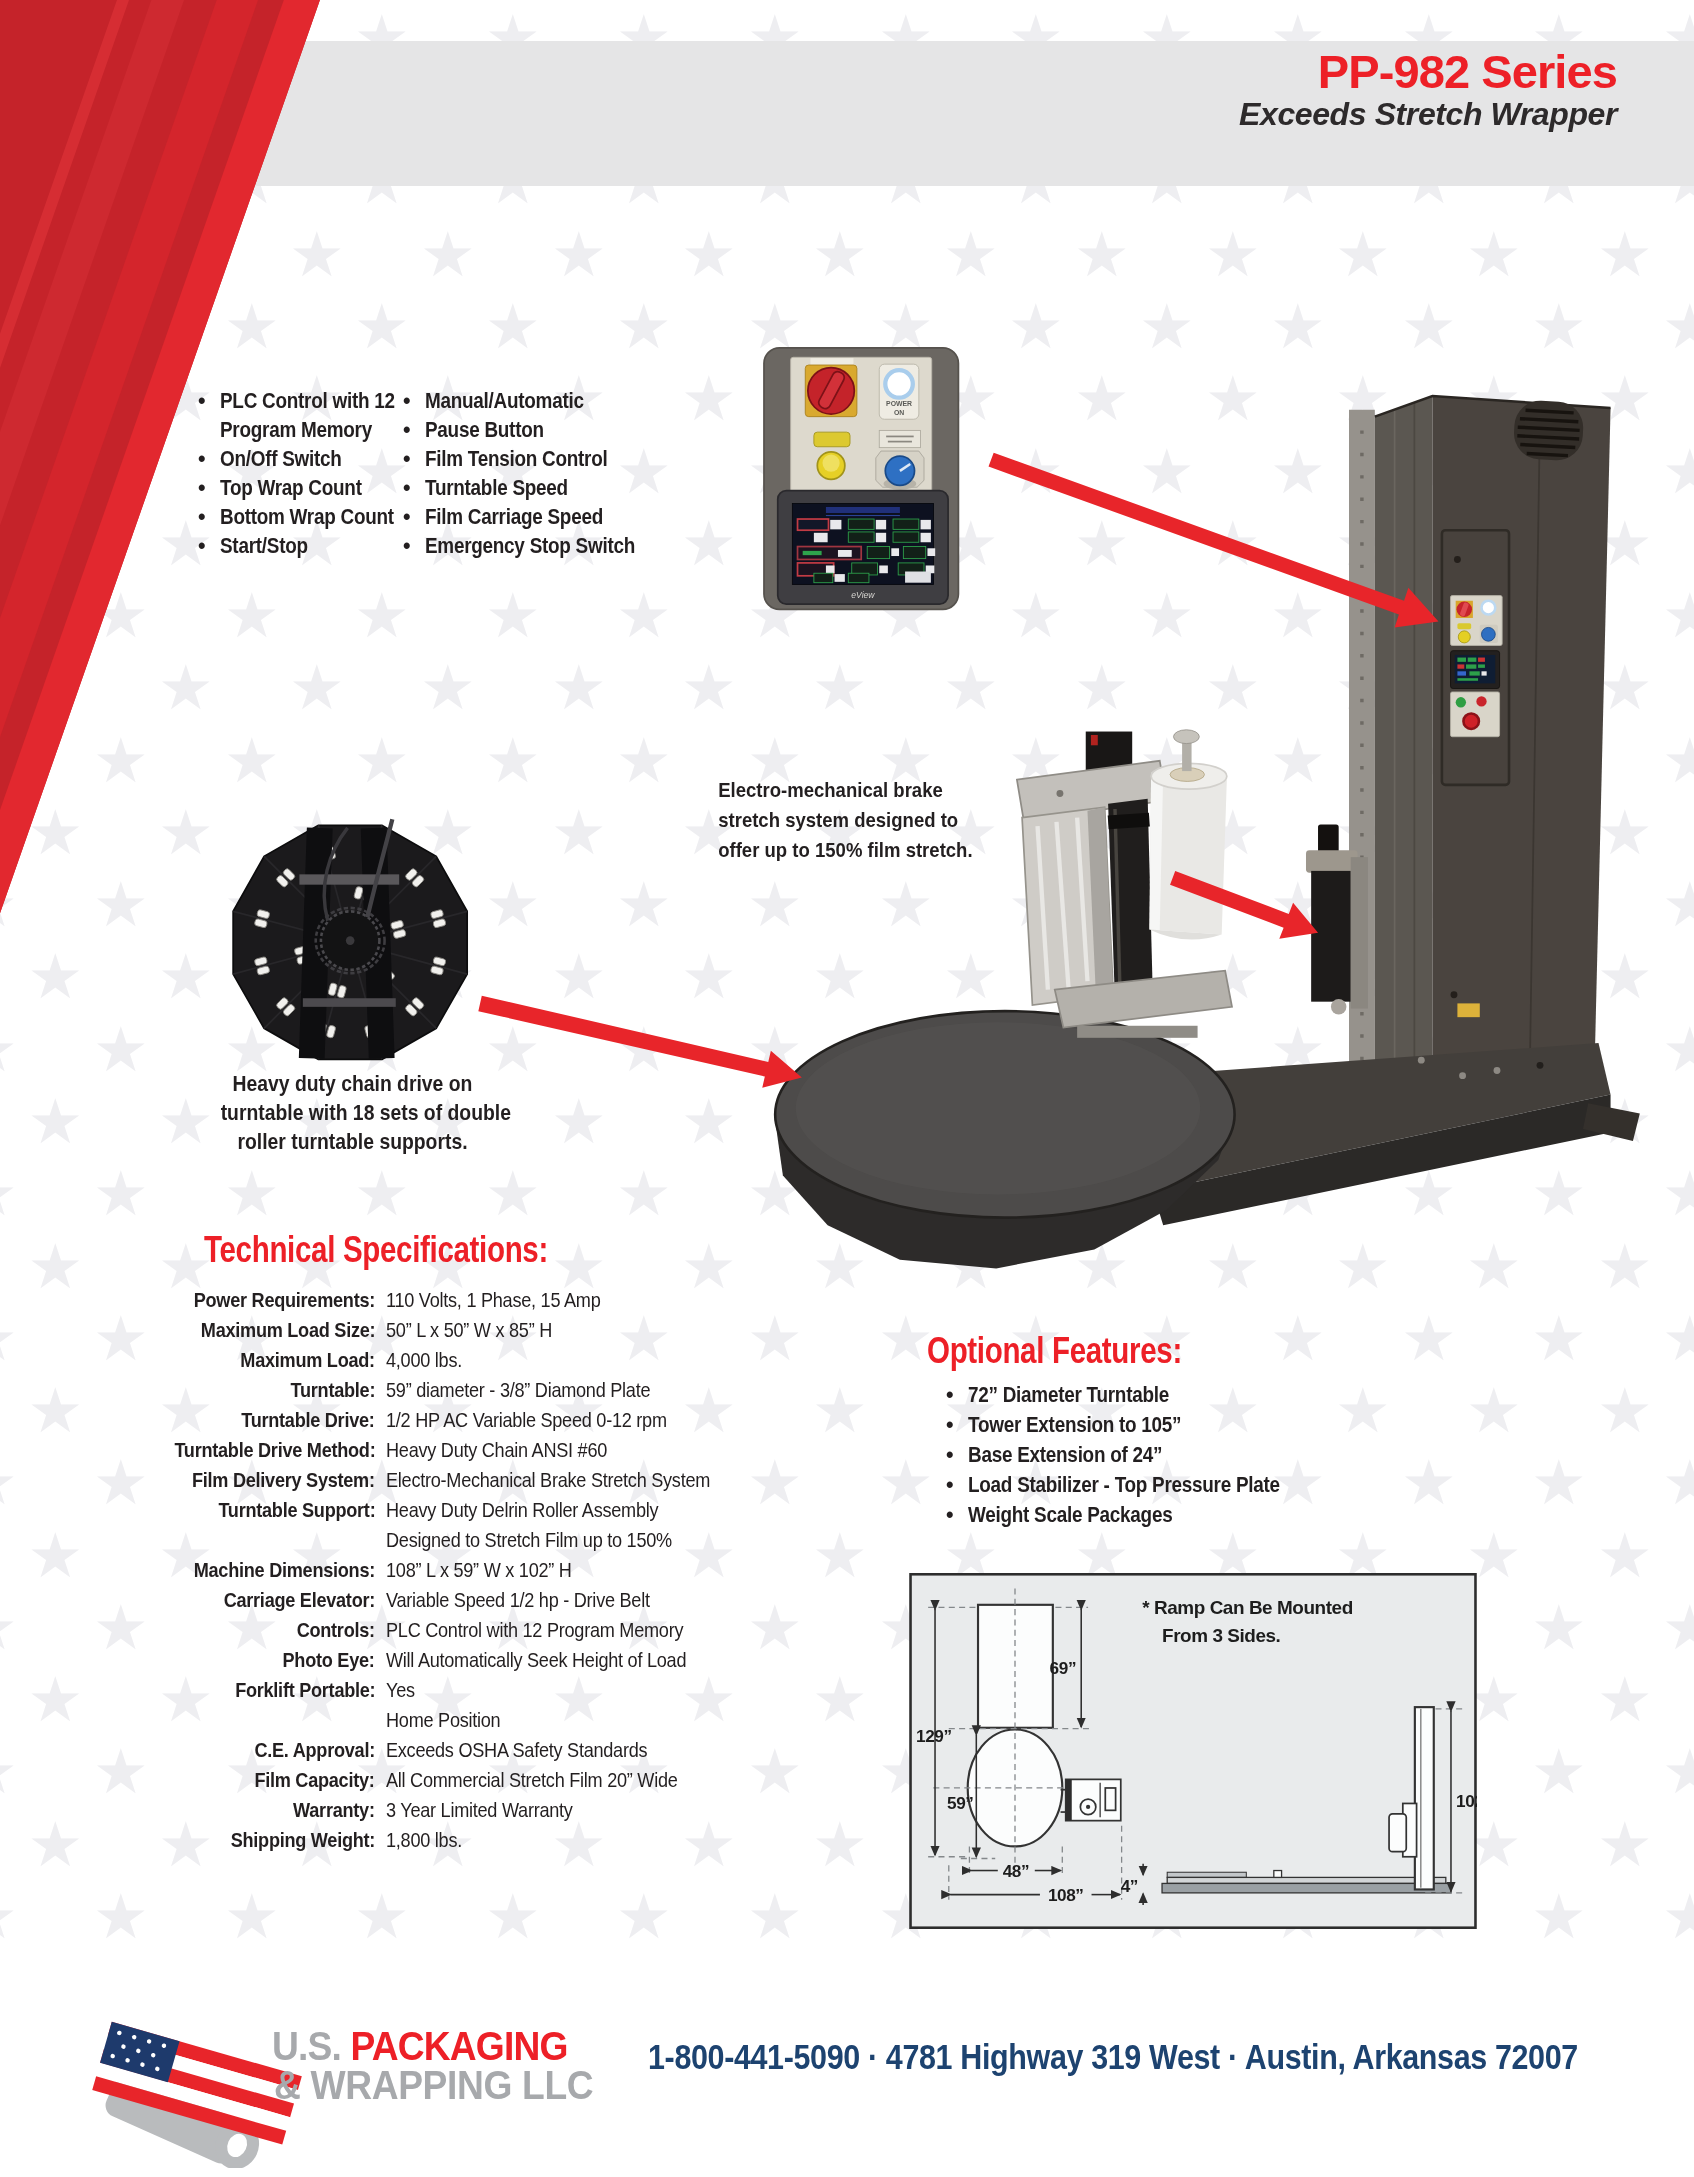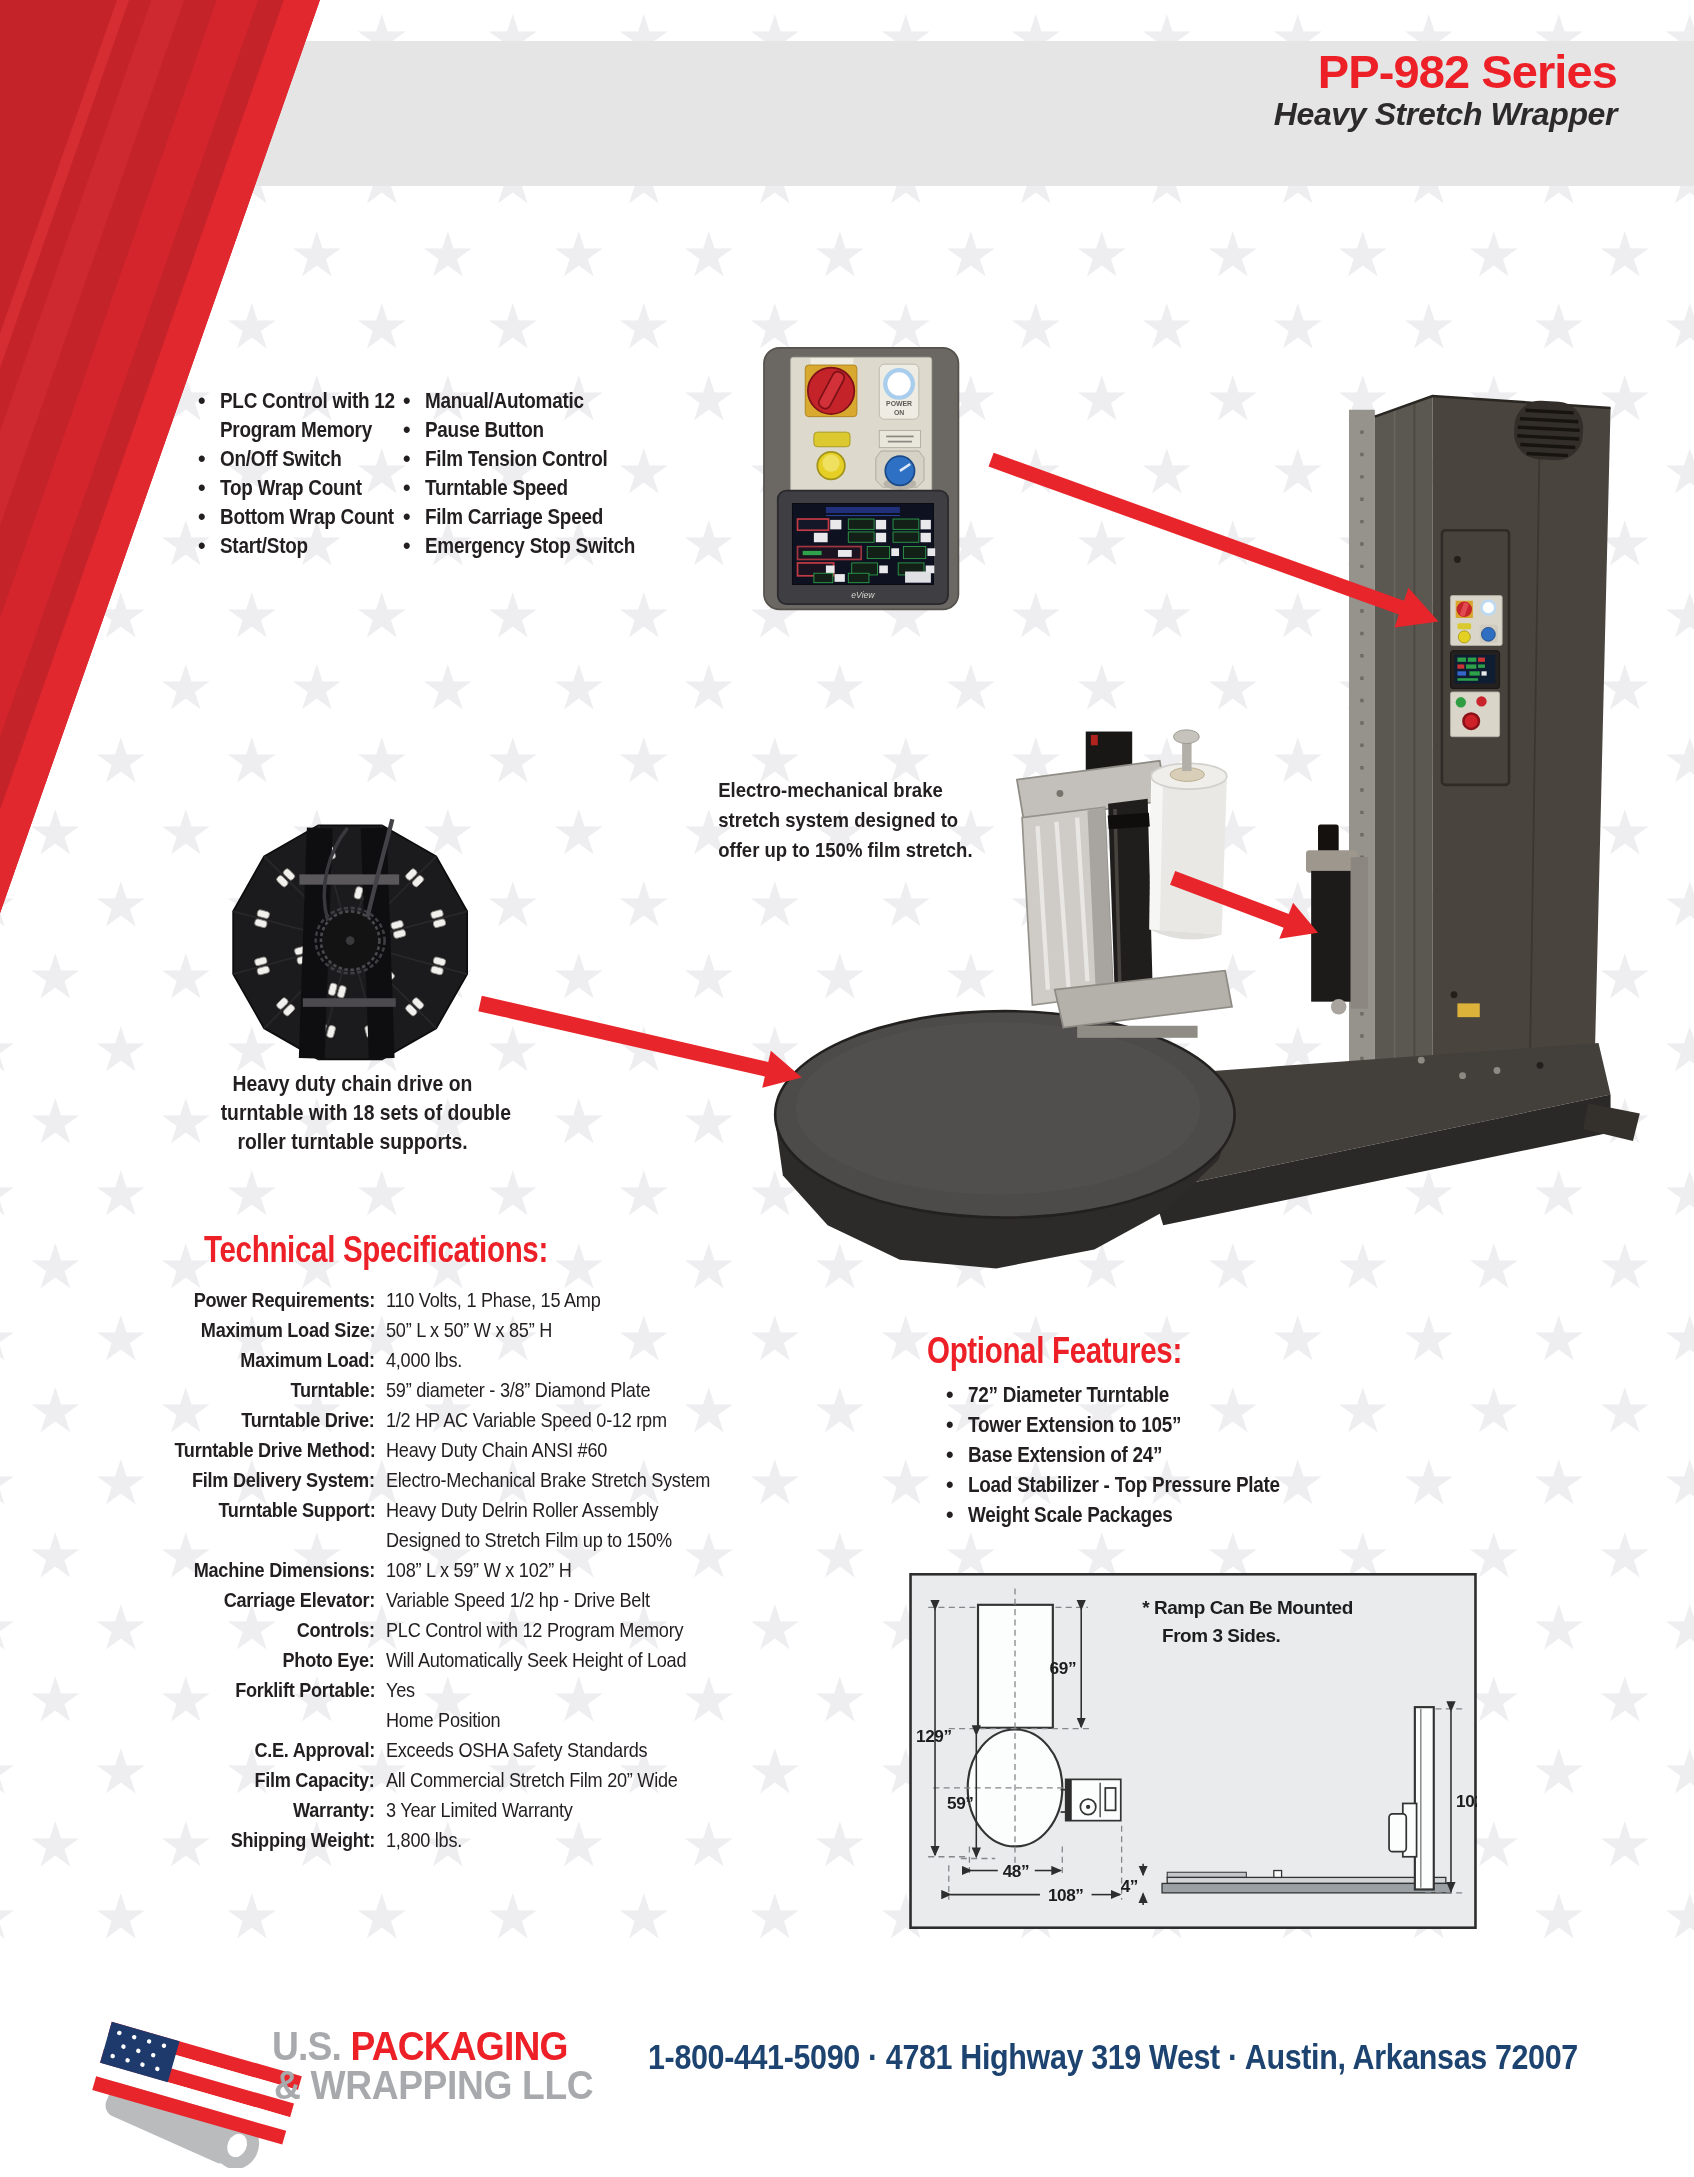--- a/index.html
+++ b/index.html
@@ -428,21 +428,21 @@
       <span style="left: 1139px; top: 1886px;">★</span>
       <span style="left: 1270px; top: 1886px;">★</span>
       <span style="left: 1401px; top: 1886px;">★</span>
       <span style="left: 1531px; top: 1886px;">★</span>
       <span style="left: 1662px; top: 1886px;">★</span>
     </div>
 
   <div id="band">
     <div id="header-text">
       <div class="series">PP-982 Series</div>
-      <div class="subtitle">Heavy Stretch Wrapper</div>
+      <div class="subtitle">Exceeds Stretch Wrapper</div>
     </div>
   </div>
 
   <svg id="wedge" width="344" height="946" viewBox="0 0 400 1100">
     <polygon points="0,0 372,0 0,1062" fill="#c5232a"></polygon>
     <polygon points="372,0 330,0 0,942 0,1062" fill="#e2282f"></polygon>
     <polygon points="300,0 252,0 0,719 0,857" fill="#d4252c"></polygon>
     <polygon points="214,0 176,0 0,502 0,611" fill="#cf2a31" opacity="0.85"></polygon>
     <polygon points="150,0 136,0 0,388 0,428" fill="#dd3238" opacity="0.7"></polygon>
   </svg>

